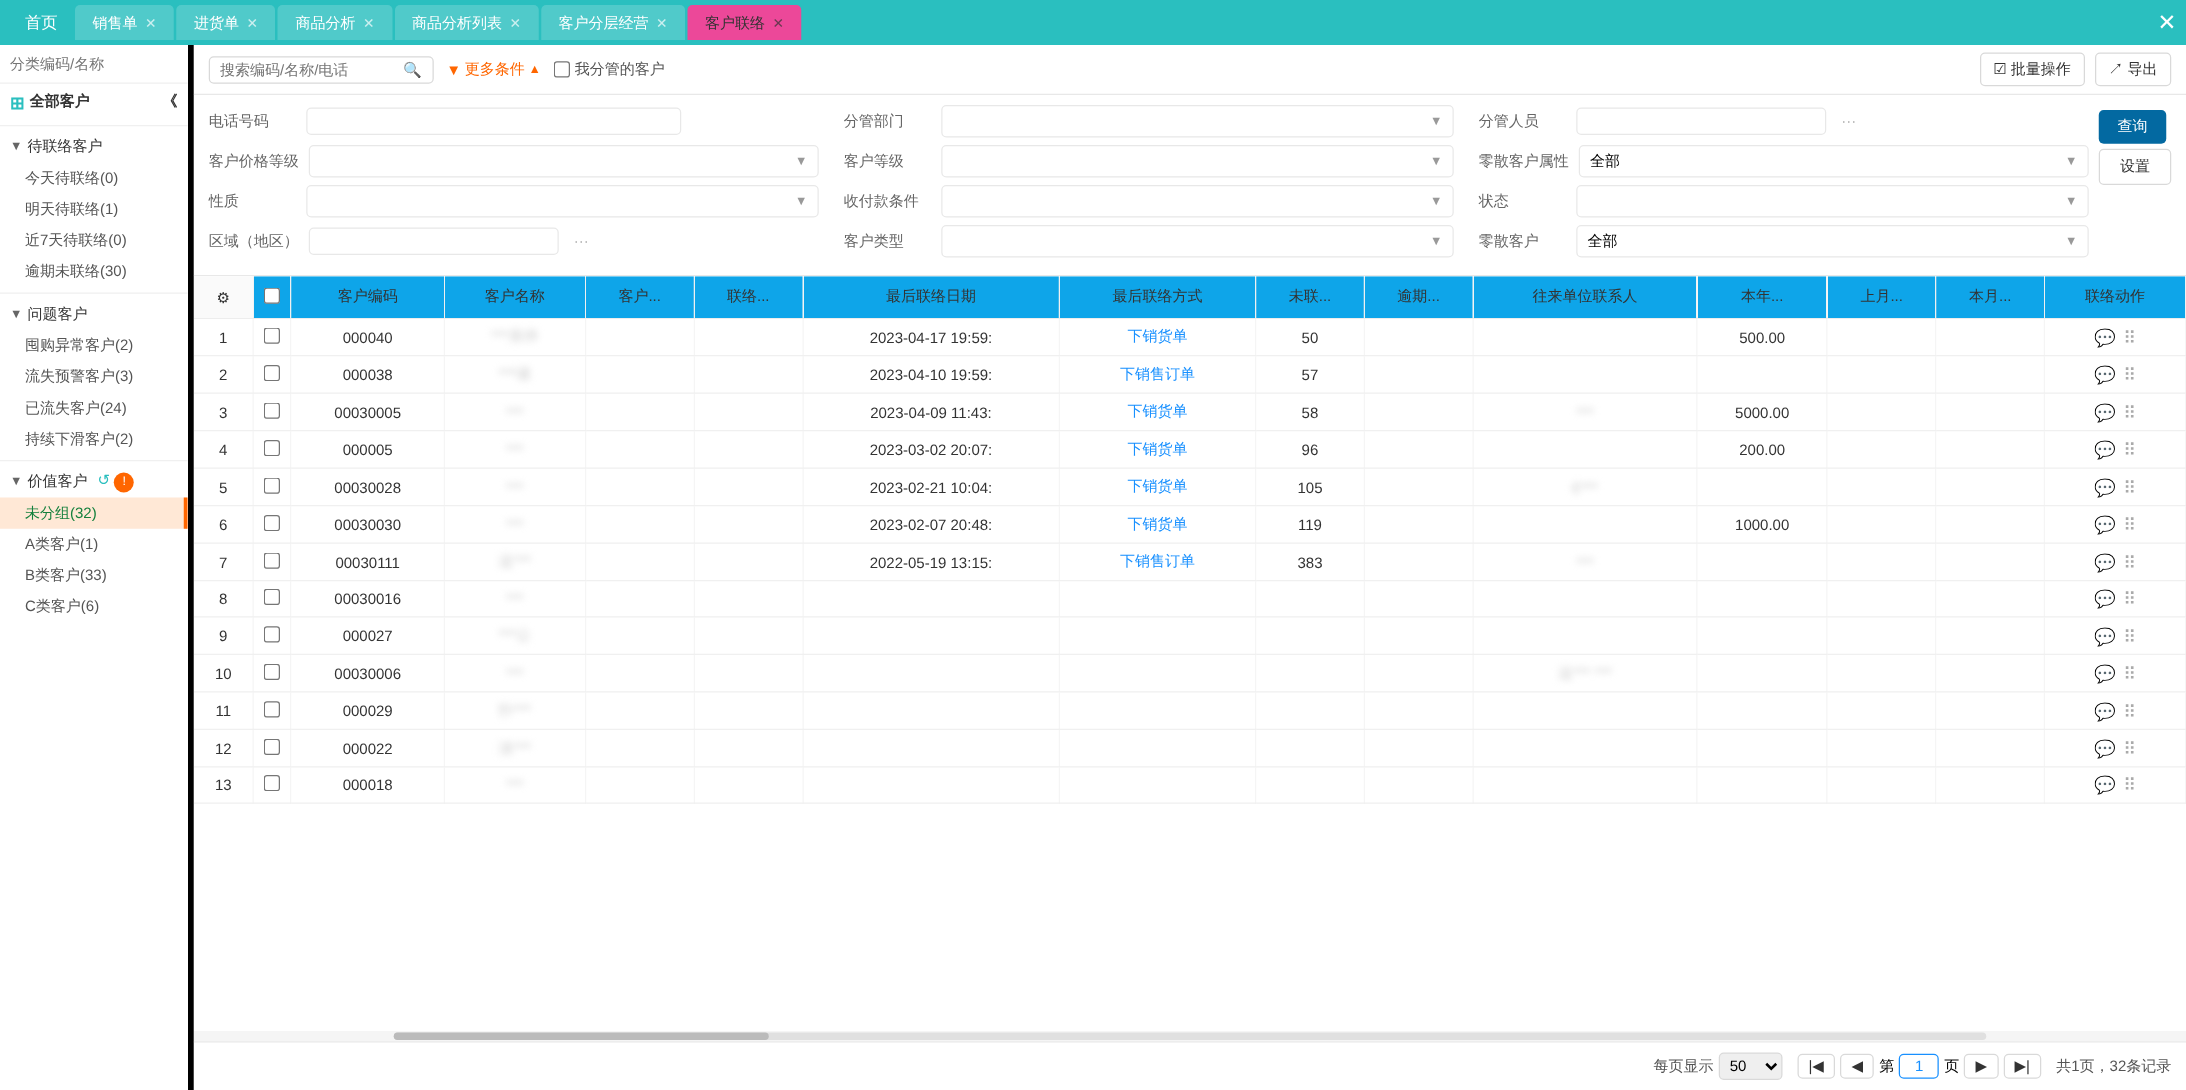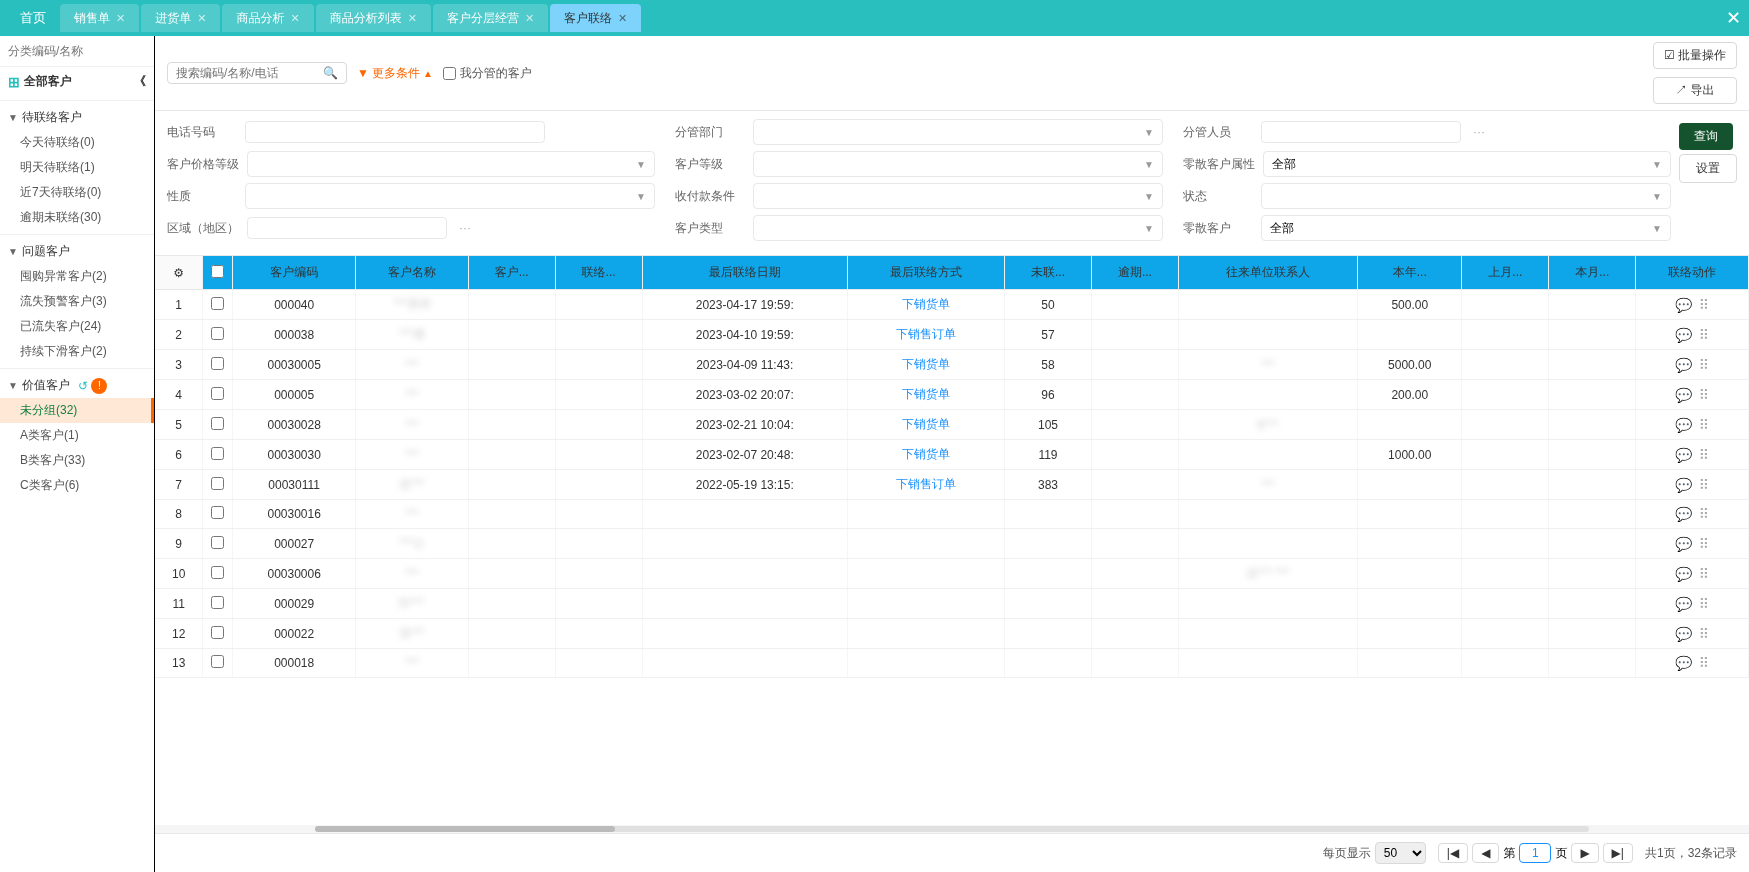--- a/index.html
+++ b/index.html
@@ -21,21 +21,21 @@
       height: 28px;
       background: rgba(255,255,255,0.18);
       color: #fff;
       border-radius: 4px 4px 0 0;
       cursor: pointer;
       font-size: 13px;
       gap: 6px;
       position: relative;
     }
     .top-nav .tab.active {
-      background: #7dd3fc;
+      background: #ec4899;
       color: #333;
     }
     .top-nav .tab .close-btn {
       font-size: 11px;
       opacity: 0.7;
       cursor: pointer;
     }
     .top-nav .home-tab {
       color: #fff;
       padding: 0 12px;
@@ -52,21 +52,21 @@
     
     .main-layout {
       display: flex;
       height: calc(100vh - 36px);
     }
 
     
     .sidebar {
       width: 155px;
       background: #fff;
-      border-right: 1px solid #000000;
+      border-right: 5px solid #000000;
       display: flex;
       flex-direction: column;
       overflow-y: auto;
     }
     .sidebar-search {
       padding: 8px;
       display: flex;
       align-items: center;
       border-bottom: 1px solid #f0f0f0;
       gap: 4px;
@@ -161,21 +161,20 @@
       align-items: center;
       gap: 4px;
       color: #555;
       font-size: 12px;
       cursor: pointer;
     }
     .filter-actions {
       margin-left: auto;
       display: flex;
       gap: 8px;
-      flex-direction: column;
     }
     .btn-batch {
       border: 1px solid #d9d9d9;
       background: #fff;
       padding: 4px 10px;
       border-radius: 4px;
       cursor: pointer;
       font-size: 12px;
       color: #333;
     }
@@ -235,21 +234,21 @@
       outline: none;
       display: flex;
       align-items: center;
       justify-content: space-between;
       cursor: pointer;
       min-height: 26px;
     }
     .filter-select-text { color: #000000; }
     .filter-select-arrow { color: #999; font-size: 10px; }
     .btn-query {
-      background: #14532d;
+      background: #0369a1;
       color: #fff;
       border: none;
       border-radius: 4px;
       padding: 5px 8px;
       cursor: pointer;
       font-size: 12px;
       margin-right: 4px;
     }
     .btn-reset {
       background: #fff;

